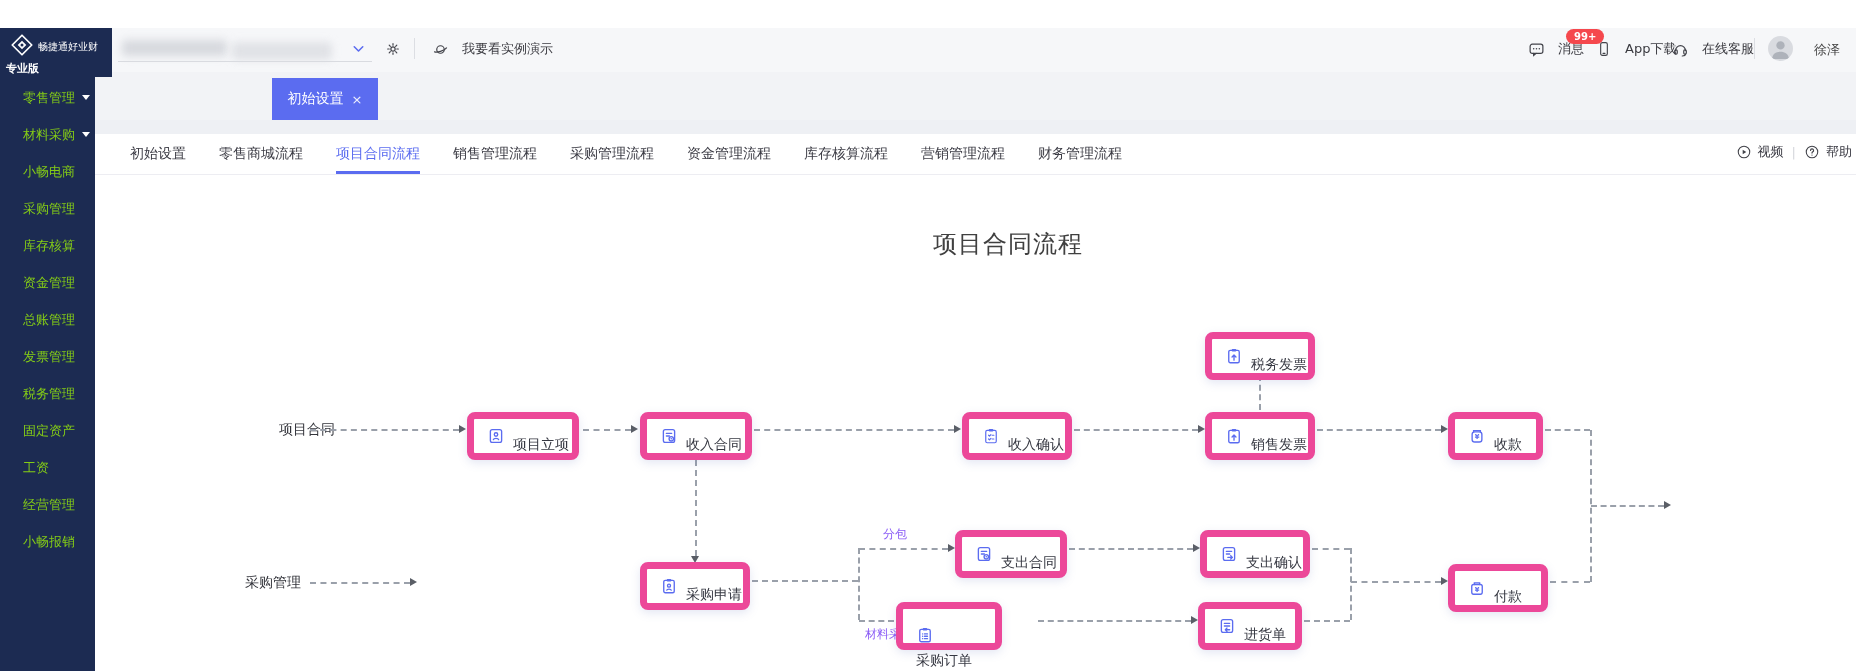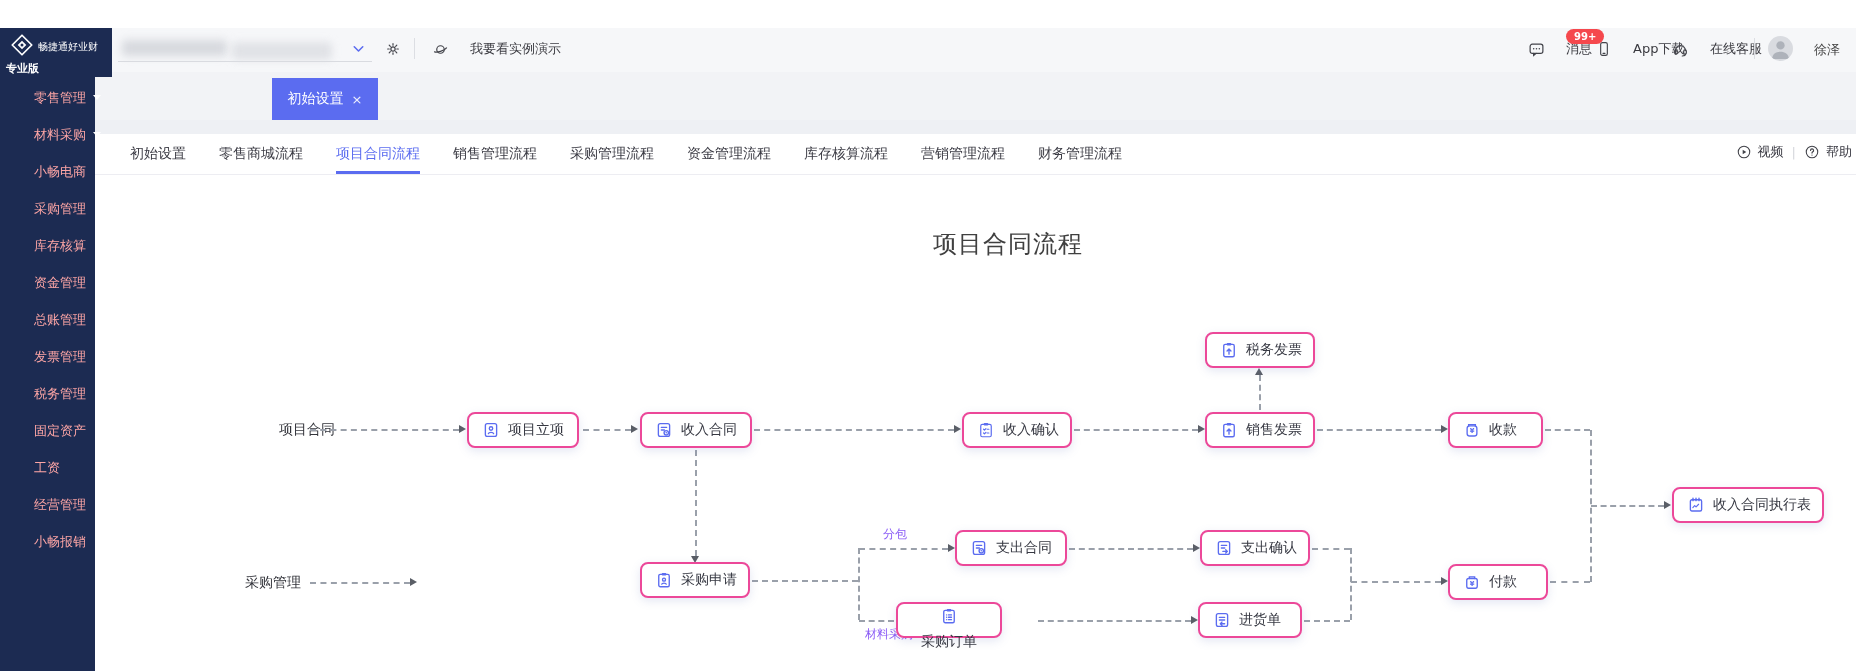--- a/index.html
+++ b/index.html
@@ -7,26 +7,26 @@
     font-family:"DejaVu Sans","Liberation Sans",sans-serif; background:#fff; color:#333; }
 
   
   .header { position:absolute; left:112px; top:28px; width:1744px; height:44px; background:#f6f7f9; }
   .logo-block { position:absolute; left:0; top:28px; width:112px; height:49px; background:#1c2b52; color:#fff; z-index:5; }
   .logo-glyph { position:absolute; left:9px; top:4px; }
   .brand-name { position:absolute; left:38px; top:12px; font-size:10px; white-space:nowrap; }
   .edition { position:absolute; left:6px; top:33px; font-size:11px; font-weight:bold; }
   .sidebar { position:absolute; left:0; top:77px; width:95px; height:594px; background:#1c2b52; }
   .side-list { position:absolute; top:2px; left:0; width:95px; }
-  .side-item { height:37px; display:flex; align-items:center; padding-left:34px; color:#fca5a5; font-size:13px; cursor:pointer; white-space:nowrap; }
+  .side-item { height:37px; display:flex; align-items:center; padding-left:23px; color:#84cc16; font-size:13px; cursor:pointer; white-space:nowrap; }
   .caret { width:0; height:0; border-left:4px solid transparent; border-right:4px solid transparent; border-top:5px solid #fff; margin-left:7px; }
 
   .blur-blob { position:absolute; background:#d7d9de; filter:blur(4px); border-radius:4px; }
   .under-line { position:absolute; left:118px; top:61px; width:254px; height:1px; background:#d9dbe0; }
-  .hdr-item { position:absolute; display:flex; align-items:center; gap:21px; font-size:13px; color:#3a3a40; cursor:pointer; height:20px; top:39px; }
+  .hdr-item { position:absolute; display:flex; align-items:center; gap:13px; font-size:13px; color:#3a3a40; cursor:pointer; height:20px; top:39px; }
   .v-divider { position:absolute; top:38px; width:1px; height:21px; background:#dcdee3; }
   .badge { position:absolute; left:1566px; top:29px; background:#f5484d; color:#fff; font-size:10px; font-weight:bold;
     padding:1px 8px; border-radius:9px; line-height:13px; z-index:3; }
   .avatar { position:absolute; left:1768px; top:36px; width:25px; height:25px; border-radius:50%; background:#d9dbe0; overflow:hidden; }
   .username { position:absolute; left:1814px; top:41px; font-size:13px; color:#404040; white-space:nowrap; }
 
   .tabrow { position:absolute; left:95px; top:72px; width:1761px; height:48px; background:#f2f3f6; }
   .wtab-home { position:absolute; left:123px; top:85px; font-size:14px; color:#333; cursor:pointer; }
   .wtab-active { position:absolute; left:177px; top:6px; height:42px; width:106px; background:#5b6cf0; color:#fff;
     display:flex; align-items:center; justify-content:center; gap:8px; font-size:14px; cursor:pointer; }
@@ -39,22 +39,22 @@
     display:flex; align-items:stretch; gap:33px; padding-left:35px; }
   .nav-tab { font-size:14px; color:#3b3b44; line-height:38px; cursor:pointer; border-bottom:3px solid transparent; white-space:nowrap; }
   .nav-tab.active { color:#5b6cf0; border-bottom-color:#5b6cf0; }
   .nav-right { position:absolute; right:4px; top:9px; display:flex; align-items:center; gap:6px; font-size:13px; color:#3b3b44; }
   .nav-right .sep { color:#d5d7dc; margin:0 2px; }
 
   .flow-title { position:absolute; left:838px; top:94px; font-size:24px; color:#404040; letter-spacing:1px; }
 
   
   .row-label { position:absolute; font-size:14px; color:#33343b; white-space:nowrap; }
-  .node { position:absolute; height:36px; display:flex; align-items:center; gap:8px; padding:3px 13px;
-    background:#fff; border:2px solid #ec4899; border-radius:8px; box-shadow:0 3px 10px rgba(108,120,190,.18);
+  .node { position:absolute; height:36px; display:flex; gap:8px; padding:17px 13px;
+    background:#fff; border:7px solid #ec4899; border-radius:8px; box-shadow:0 3px 10px rgba(108,120,190,.18);
     font-size:14px; color:#363842; white-space:nowrap; cursor:pointer; }
   .nicon { display:flex; align-items:center; }
   .hdash { position:absolute; height:0; border-top:2px dashed #9aa0aa; }
   .vdash { position:absolute; width:0; border-left:2px dashed #9aa0aa; }
   .arr { position:absolute; width:0; height:0; }
   .arr-r { border-top:4px solid transparent; border-bottom:4px solid transparent; border-left:7px solid #5a5e66; }
   .arr-u { border-left:4px solid transparent; border-right:4px solid transparent; border-bottom:7px solid #5a5e66; }
   .arr-d { border-left:4px solid transparent; border-right:4px solid transparent; border-top:7px solid #5a5e66; }
   .edge-label { position:absolute; font-size:12px; color:#8b5cf6; white-space:nowrap; }
 </style>
@@ -334,30 +334,20 @@
     <span class="nicon">
         <svg width="18" height="18" viewBox="0 0 24 24" fill="none" stroke="#5b6cf0" stroke-width="1.8" stroke-linecap="round">
           <path d="M7.5 6.5V4.8h9v1.7"></path>
           <rect x="5.5" y="6.5" width="13" height="13.5" rx="3.5"></rect>
           <text x="12" y="16.5" font-size="9" font-weight="bold" fill="#5b6cf0" stroke="none" text-anchor="middle">¥</text>
         </svg>
       </span>
     <span>收款</span>
   </div>
 
-  <div class="node" style="left:1577px;top:353px;width:152px;">
-    <span class="nicon">
-        <svg width="18" height="18" viewBox="0 0 24 24" fill="none" stroke="#5b6cf0" stroke-width="1.8" stroke-linecap="round" stroke-linejoin="round">
-          <rect x="4.5" y="5" width="15" height="15" rx="2"></rect>
-          <path d="M8 2.8v3.4M12 2.8v3.4M16 2.8v3.4"></path>
-          <path d="M7.8 15.5l2.4-2.8 1.9 1.9 3.4-3.6" stroke-width="1.5"></path>
-        </svg>
-      </span>
-    <span>收入合同执行表</span>
-  </div>
 
   <div class="node" style="left:545px;top:428px;width:110px;">
     <span class="nicon">
         <svg width="18" height="18" viewBox="0 0 24 24" fill="none" stroke="#5b6cf0" stroke-width="1.8" stroke-linecap="round" stroke-linejoin="round">
           <rect x="5" y="4.5" width="14" height="16.5" rx="2"></rect>
           <rect x="9" y="2.6" width="6" height="3.4" rx="1" fill="#5b6cf0" stroke="none"></rect>
           <circle cx="12" cy="11.5" r="2"></circle>
           <path d="M9 17.5c.5-1.9 5.5-1.9 6 0"></path>
         </svg>
       </span>

